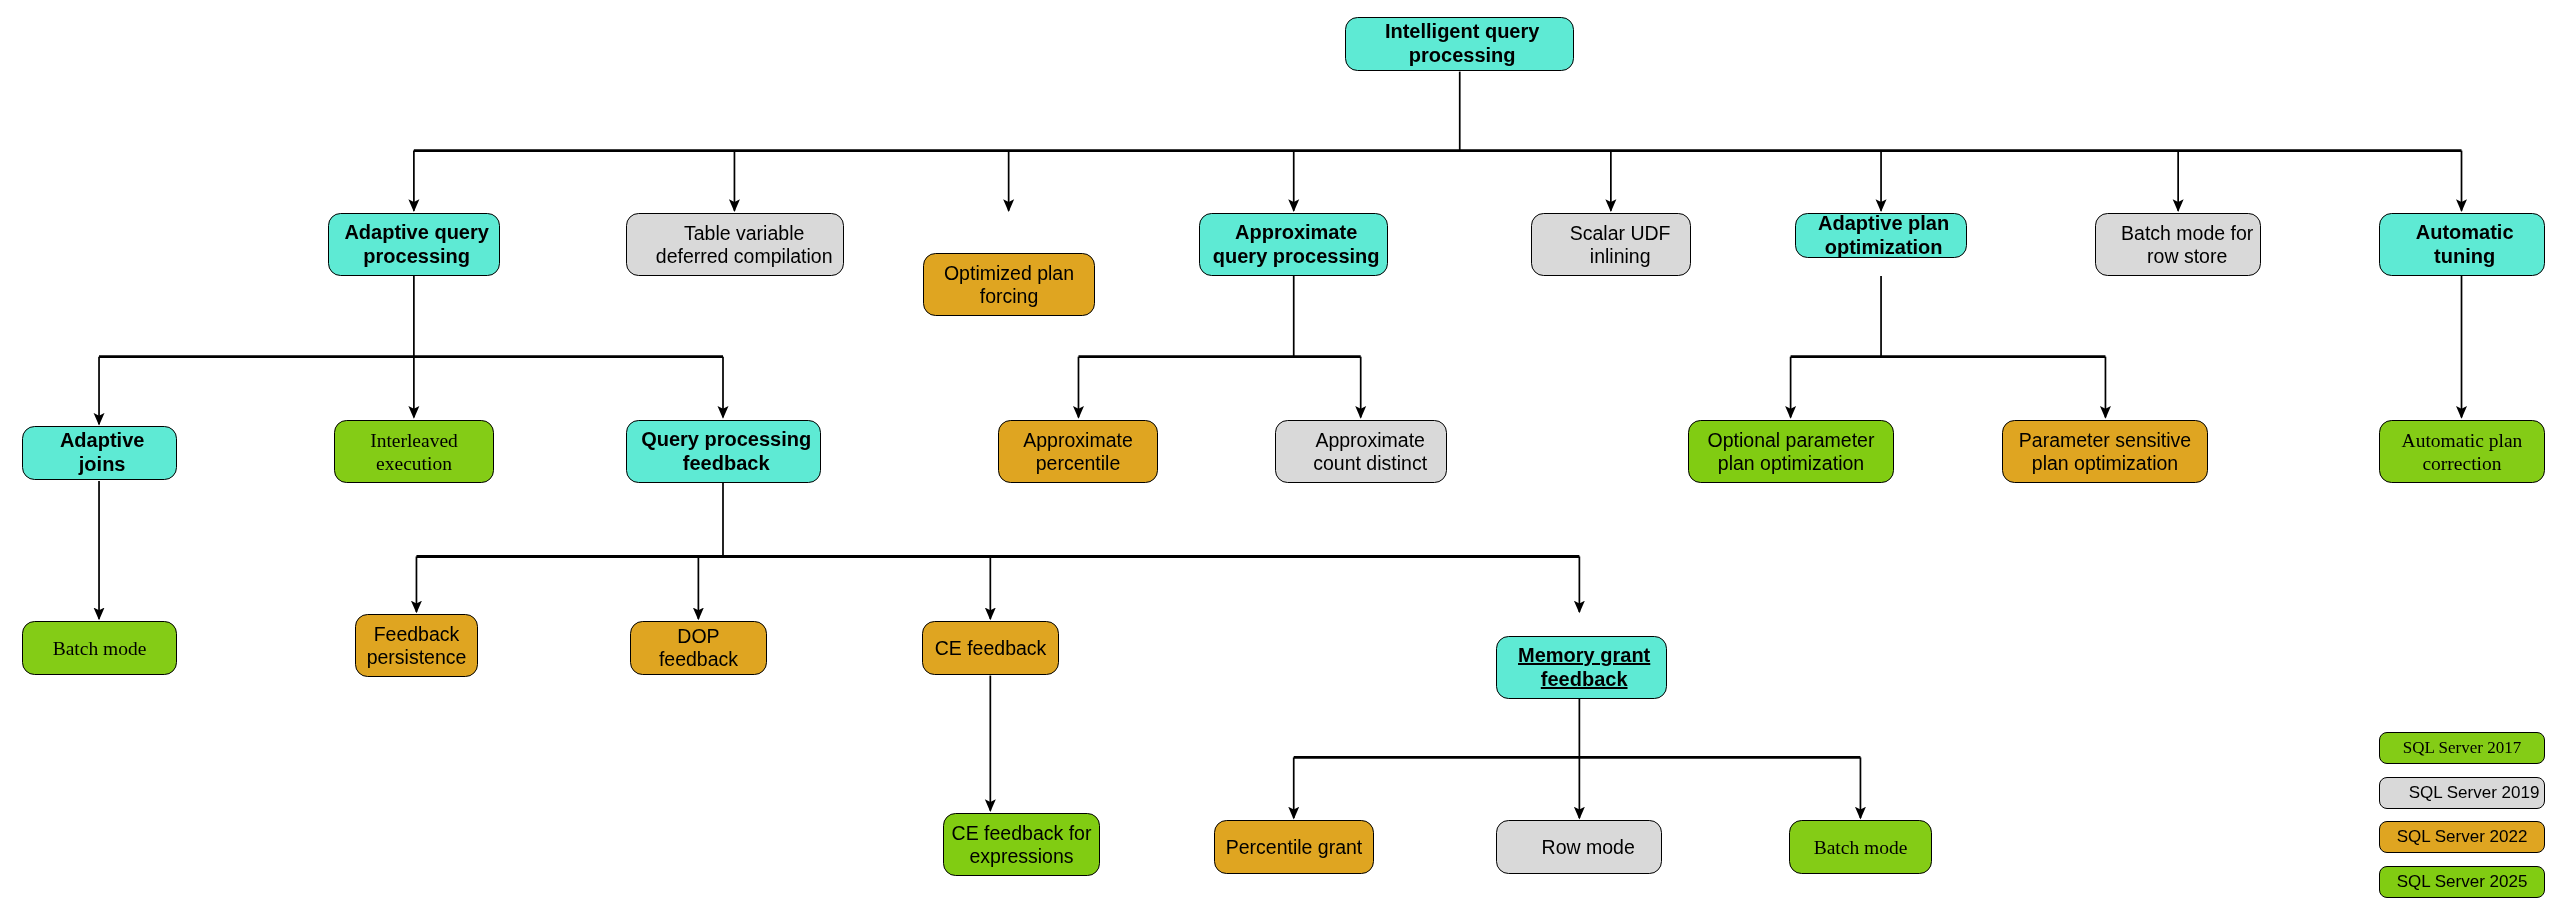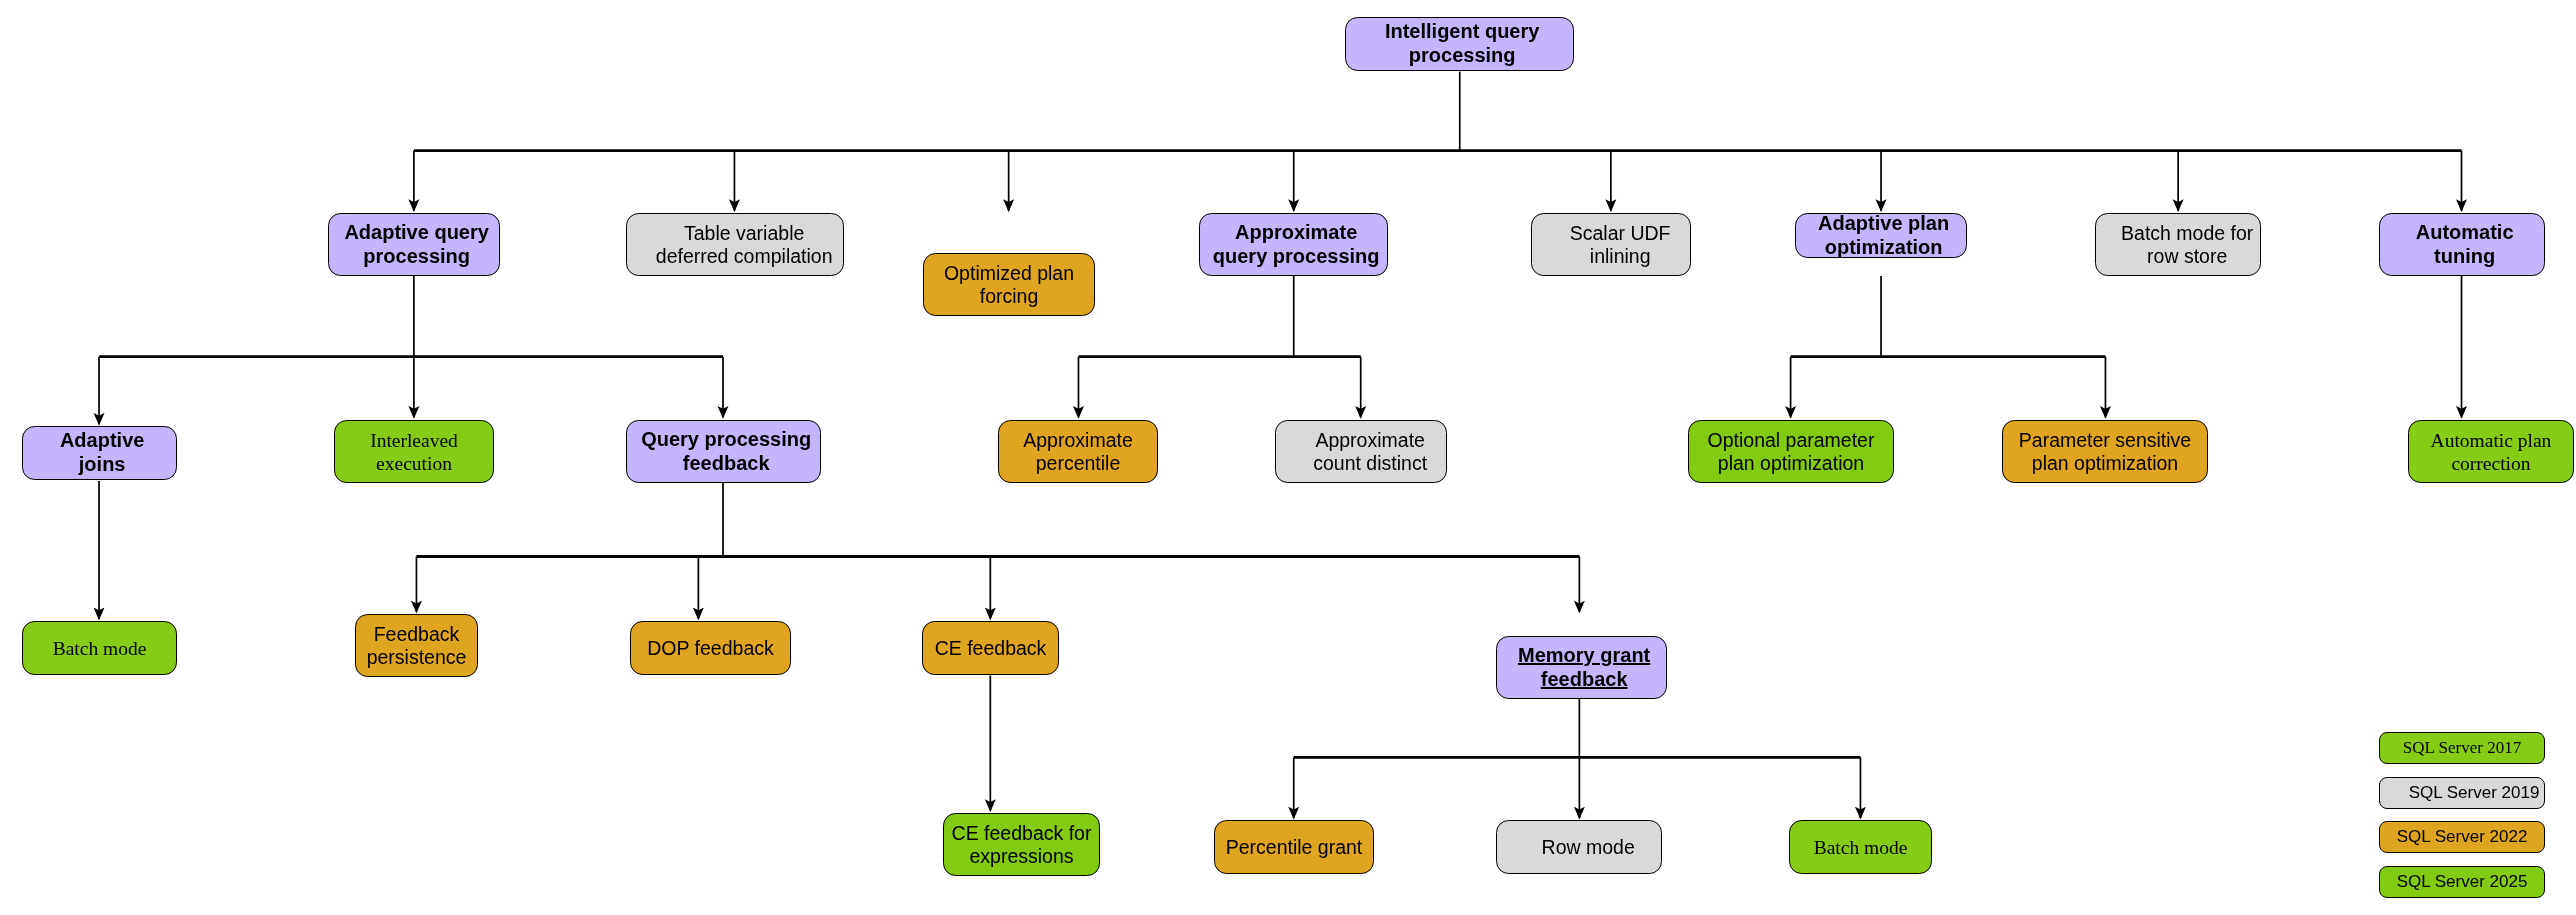--- a/index.html
+++ b/index.html
@@ -46,21 +46,21 @@
     border: 1.7px solid #000000;
     border-radius: 8px;
     display: flex;
     align-items: center;
     justify-content: center;
     font-size: 17px;
     color: #000;
     font-family: "Liberation Sans", sans-serif;
     margin-top: 29px;
   }
-  .fill-white  { background: #c4b5fd; padding-left: 11px; }
+  .fill-white  { background: #5eead4; padding-left: 11px; }
   .fill-gray   { background: #d9d9d9; padding-left: 24px; }
   .fill-orange { background: #dfa521; }
   .fill-blue   { background: #84cc16; font-family: Liberation Serif, serif; }
   .fill-green  { background: #81cc12; }
 </style>
 </head>
 <body>
 
 <div id="stage">
   <svg id="wires" viewBox="0 0 4500 1600" xmlns="http://www.w3.org/2000/svg">
@@ -134,26 +134,26 @@
       <div class="node fill-white root" style="left: 626px; top: 420px; width: 195px; height: 63px; font-weight: bold;">Query processing
 feedback</div>
       <div class="node fill-orange" style="left: 998px; top: 420px; width: 160px; height: 63px;">Approximate
 percentile</div>
       <div class="node fill-gray" style="left: 1275px; top: 420px; width: 172px; height: 63px;">Approximate
 count distinct</div>
       <div class="node fill-green" style="left: 1688px; top: 420px; width: 206px; height: 63px;">Optional parameter
 plan optimization</div>
       <div class="node fill-orange" style="left: 2002px; top: 420px; width: 206px; height: 63px;">Parameter sensitive
 plan optimization</div>
-      <div class="node fill-blue" style="left: 2379px; top: 420px; width: 166px; height: 63px; margin-left: 29px;">Automatic plan
+      <div class="node fill-blue" style="left: 2379px; top: 420px; width: 166px; height: 63px;">Automatic plan
 correction</div>
       <div class="node fill-blue" style="left: 22px; top: 621px; width: 155px; height: 54px;">Batch mode</div>
       <div class="node fill-orange" style="left: 355px; top: 614px; width: 123px; height: 63px;">Feedback
 persistence</div>
-      <div class="node fill-orange" style="left: 630px; top: 621px; width: 161px; height: 54px;">DOP feedback</div>
+      <div class="node fill-orange" style="left: 630px; top: 621px; width: 137px; height: 54px;">DOP feedback</div>
       <div class="node fill-orange" style="left: 922px; top: 621px; width: 137px; height: 54px;">CE feedback</div>
       <div class="node fill-white root" style="left: 1496px; top: 636px; width: 171px; height: 63px; font-weight: bold; text-decoration: underline;">Memory grant
 feedback</div>
       <div class="node fill-green" style="left: 922px; top: 813px; width: 157px; height: 63px; margin-left: 21px;">CE feedback for
 expressions</div>
       <div class="node fill-orange" style="left: 1214px; top: 820px; width: 160px; height: 54px;">Percentile grant</div>
       <div class="node fill-gray" style="left: 1496px; top: 820px; width: 166px; height: 54px;">Row mode</div>
       <div class="node fill-blue" style="left: 1789px; top: 820px; width: 143px; height: 54px;">Batch mode</div>
     </div>
   <div id="legend">

